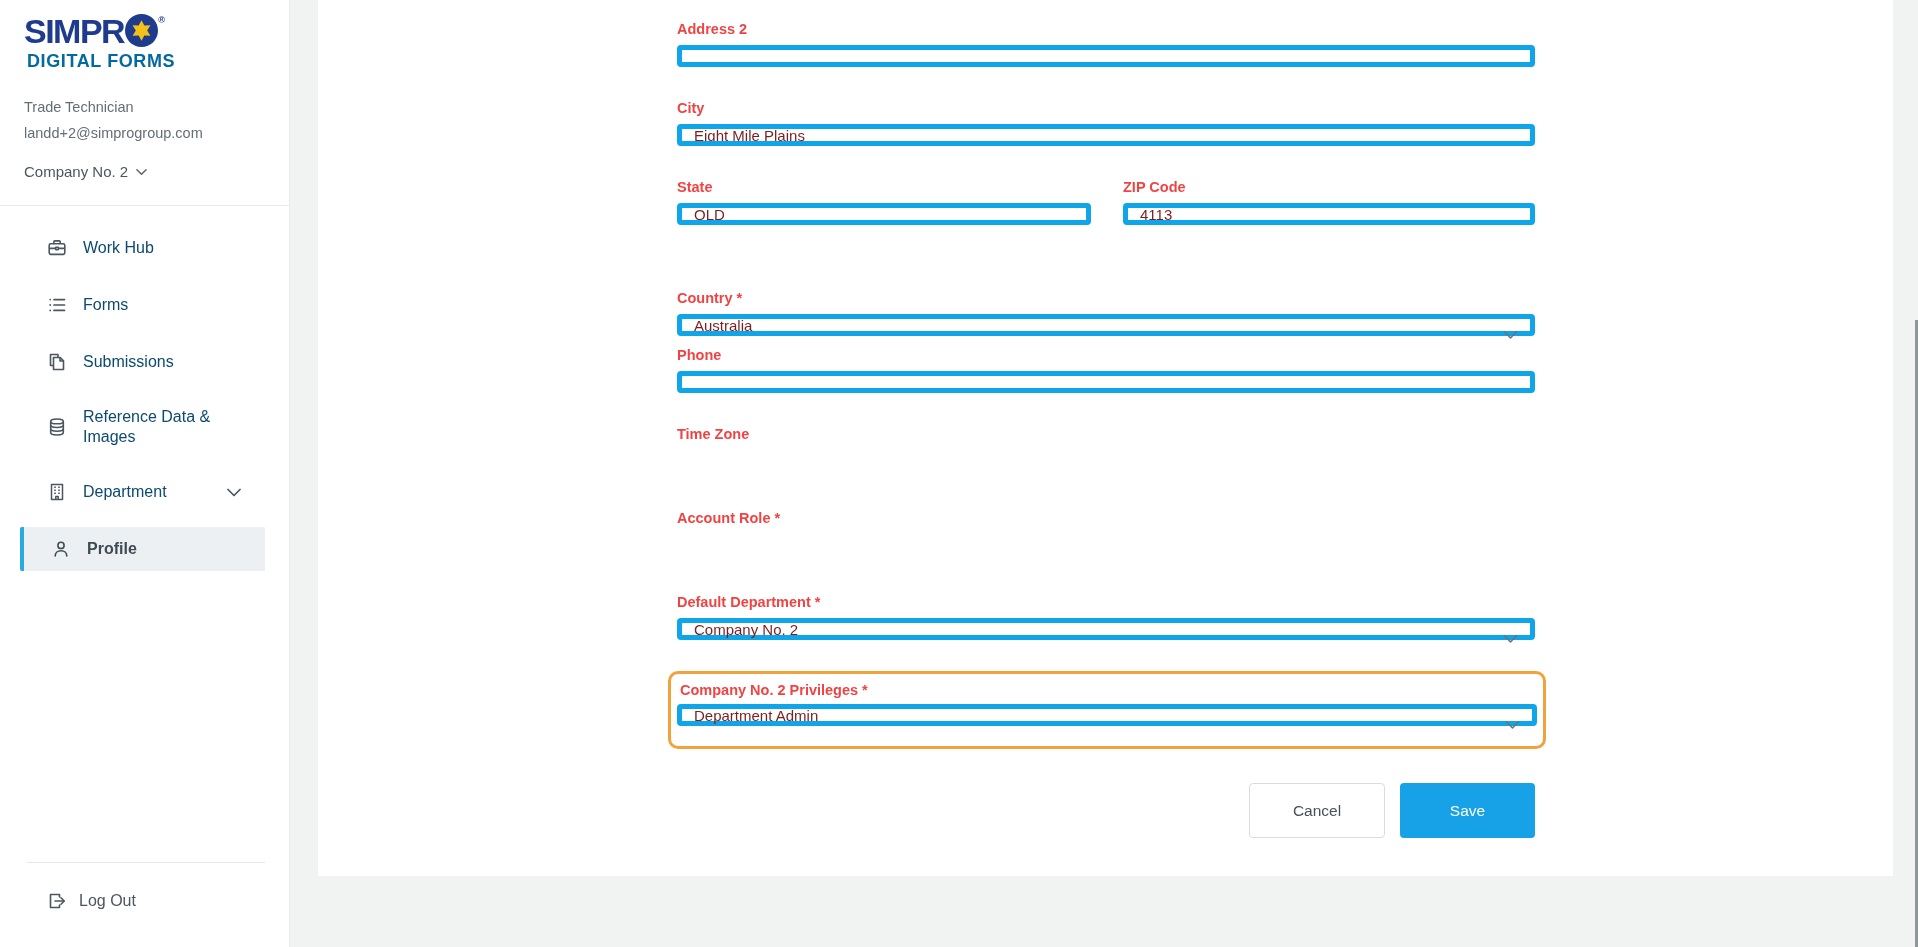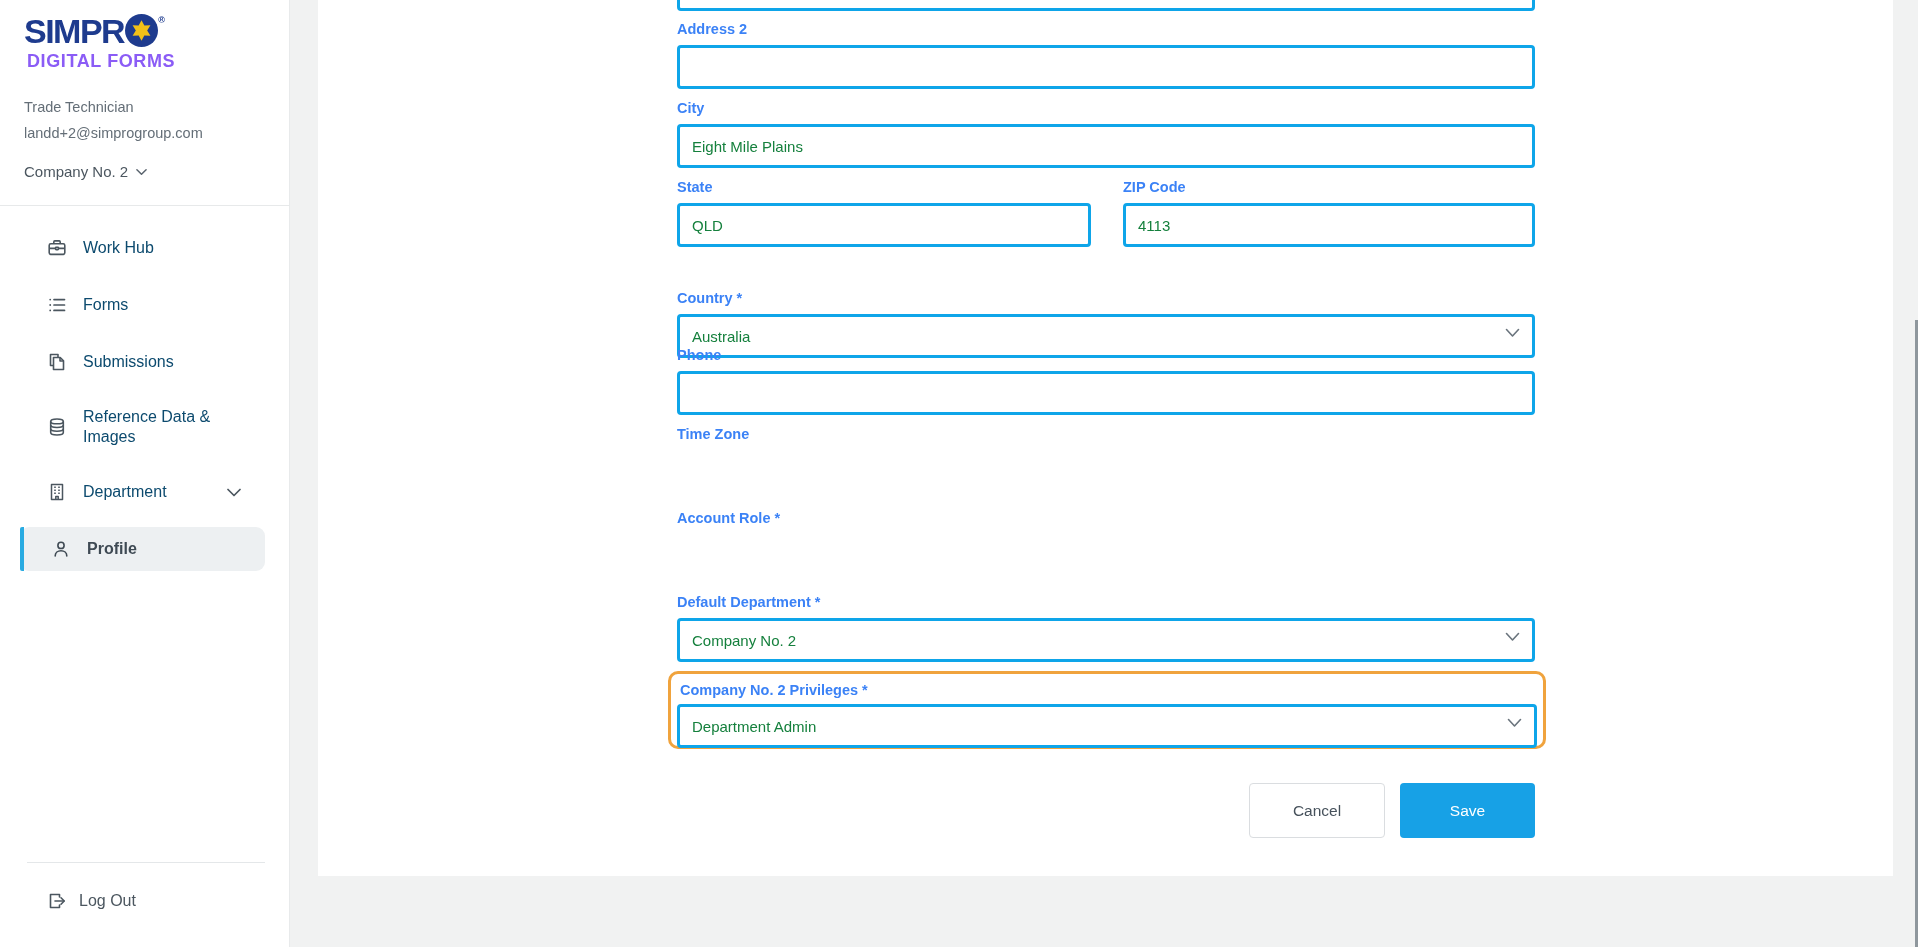--- a/index.html
+++ b/index.html
@@ -6,50 +6,50 @@
   html,body { width:1918px; height:947px; overflow:hidden; }
   body { background:#f1f2f2; font-family:"Liberation Sans", sans-serif; position:relative; }
 
   
   .sidebar { position:absolute; left:0; top:0; width:290px; height:947px; background:#ffffff; border-right:1px solid #e8eaeb; }
   .logo { position:absolute; left:24px; top:14px; }
   .logo-top { display:flex; align-items:flex-start; }
   .logo-simpr { font-size:34px; font-weight:800; letter-spacing:-1.5px; color:#1e3b8e; line-height:1; }
   .logo-o { width:33px; height:33px; margin-left:1px; }
   .logo-reg { font-size:9px; font-weight:700; color:#1e3b8e; align-self:flex-start; margin-top:1px; }
-  .logo-sub { font-size:18px; font-weight:800; letter-spacing:0.6px; color:#8b5cf6; margin-top:3px; margin-left:3px; }
+  .logo-sub { font-size:18px; font-weight:800; letter-spacing:0.6px; color:#0369a1; margin-top:3px; margin-left:3px; }
   .user-role { position:absolute; left:24px; top:99px; font-size:14.5px; color:#646e77; }
   .user-email { position:absolute; left:24px; top:125px; font-size:14.5px; color:#646e77; }
   .company-select { position:absolute; left:24px; top:163px; font-size:15px; color:#4b565f; display:flex; align-items:center; gap:8px; cursor:pointer; }
   .sidebar-divider-top { position:absolute; left:0; top:205px; width:290px; height:1px; background:#e7e9ea; }
 
   .nav { position:absolute; left:0; top:226px; width:290px; }
   .nav-item { position:relative; margin-left:20px; width:245px; height:44px; margin-bottom:13px;
               display:flex; align-items:center; padding-left:27px; gap:16px; cursor:pointer; }
   .nav-item .nav-label { font-size:16px; color:#0c4a6e; line-height:1.25; }
   .nav-item.tall { height:60px; }
   .nav-item.tall .nav-label { width:135px; }
-  .nav-item.active { background:#edf0f2; border-radius:9px; }
+  .nav-item.active { background:#edf0f2; border-radius:1px; }
   .nav-item.active::before { content:""; position:absolute; left:0; top:0; width:4px; height:100%; background:#29abe2; border-radius:2px 0 0 2px; }
   .nav-item.active .nav-label { font-weight:700; color:#3f4a54; }
   .nav-item.active { padding-left:31px; gap:16px; }
   .nav-icon { flex:0 0 auto; display:flex; }
   .nav-chevron { margin-left:auto; margin-right:24px; display:flex; }
 
   .sidebar-divider-bottom { position:absolute; left:27px; top:862px; width:238px; height:1px; background:#e4e7e9; }
   .logout-item { position:absolute; left:20px; top:881px; width:245px; height:40px; display:flex; align-items:center; padding-left:27px; gap:12px; cursor:pointer; }
   .logout-item .nav-label { font-size:16px; color:#4b565f; }
 
   
   .card { position:absolute; left:318px; top:0; width:1575px; height:876px; background:#ffffff; }
   .field { position:absolute; left:359px; width:858px; }
-  .field-label { font-size:14.5px; font-weight:700; color:#3b82f6; margin-bottom:8px; display:block; }
+  .field-label { font-size:14.5px; font-weight:700; color:#ef4444; margin-bottom:8px; display:block; }
   .text-input, .select-box {
-    width:100%; height:44px; border:3px solid #0ea5e9; border-radius:4px; background:#fff;
-    font-family:"Liberation Sans", sans-serif; font-size:15px; color:#15803d; padding:0 12px; outline:none;
+    width:100%; height:22px; border:5px solid #0ea5e9; border-radius:4px; background:#fff;
+    font-family:"Liberation Sans", sans-serif; font-size:15px; color:#7f1d1d; padding:0 12px; outline:none;
   }
   .select-box { display:flex; align-items:center; position:relative; cursor:pointer; }
   .select-box .chev { position:absolute; right:12px; top:11px; }
   .half { position:absolute; top:0; width:414px; }
   .half.right { left:446px; width:412px; }
   .partial-input { position:absolute; left:359px; top:-33px; width:858px; }
 
   .privileges-wrap { position:absolute; left:350px; top:671px; width:878px; height:78px;
     border:3px solid #f0a33d; border-radius:10px; background:#fff; }
   .privileges-wrap .field-label { position:absolute; left:9px; top:8px; margin:0; }

